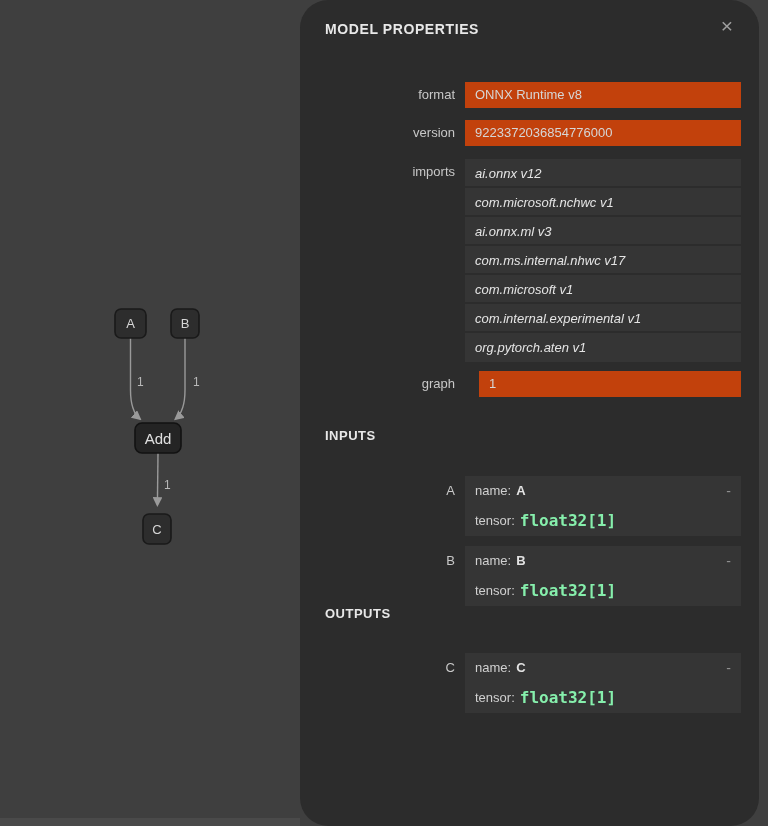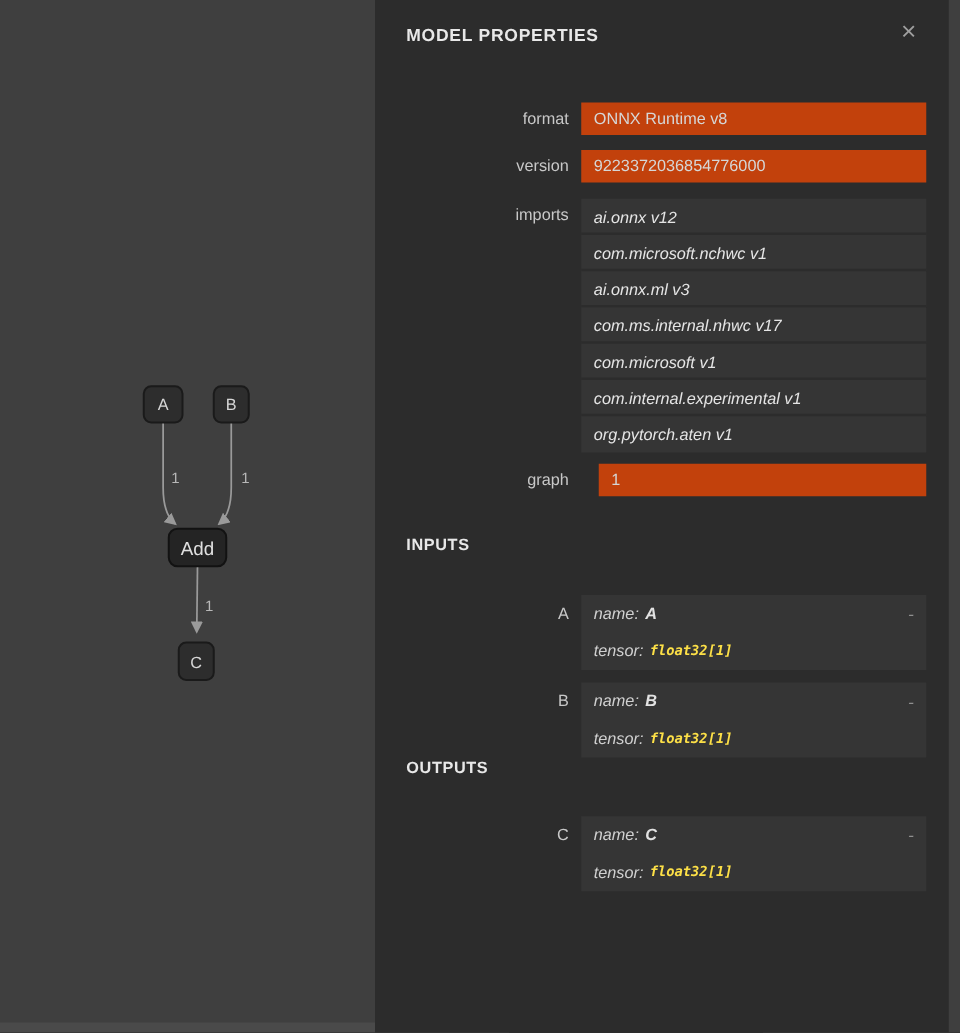--- a/index.html
+++ b/index.html
@@ -12,21 +12,21 @@
   .canvas svg { display:block; }
   .node-rect { fill:#2d2d2d; stroke:#1a1a1a; stroke-width:1.6; }
   .node-rect.op { fill:#242424; stroke:#121212; }
   .node-text { fill:#d6d6d6; font-size:13px; font-family:"Liberation Sans", sans-serif; }
   .node-text.op { font-size:15px; fill:#e0e0e0; }
   .edge { fill:none; stroke:#9a9a9a; stroke-width:1.4; }
   .edge-label { fill:#b8b8b8; font-size:12px; font-family:"Liberation Sans", sans-serif; }
   .hscroll { position:absolute; left:0; bottom:0; width:300px; height:8px; background:#4a4a4a; }
 
   
-  .panel { position:absolute; left:300px; top:0; width:459px; height:826px; background:#2c2c2c; color:#d6d6d6; }
+  .panel { position:absolute; left:300px; top:0; width:459px; height:826px; background:#2c2c2c; color:#d6d6d6;border-radius:28px; }
   .panel-header { position:relative; padding:20px 18px 0 25px; }
   .panel-title { font-size:14px; font-weight:bold; letter-spacing:0.6px; color:#e8e8e8; }
   .close-btn { position:absolute; top:14px; right:20px; width:24px; height:24px; border:none;
                background:transparent; color:#9f9f9f; font-size:21px; line-height:24px;
                text-align:center; cursor:pointer; font-family:"Liberation Sans", sans-serif; }
 
   .props { padding:0 18px 0 25px; margin-top:44px; }
   .row { display:flex; align-items:flex-start; margin-bottom:12px; }
   .row-label { width:130px; margin-right:10px; text-align:right; color:#c8c8c8;
                font-size:13px; line-height:26px; flex:none; }
@@ -43,25 +43,25 @@
   .section-title { font-size:13px; font-weight:bold; letter-spacing:0.5px; color:#e8e8e8; line-height:16px; }
   .inputs-title { margin-top:31px; margin-bottom:32px; }
   .outputs-title { margin-bottom:31px; }
 
   .item-row { display:flex; align-items:flex-start; }
   .item-row.gap { margin-bottom:10px; }
   .item-label { width:130px; margin-right:10px; text-align:right; color:#c8c8c8;
                 font-size:13px; line-height:30px; flex:none; }
   .item-box { flex:1; min-width:0; background:#353535; }
   .item-line { height:30px; line-height:30px; padding:0 10px; font-size:13px; color:#d6d6d6;
-               display:flex; align-items:flex-end; white-space:nowrap;font-style:italic; }
+               display:flex; align-items:flex-end; white-space:nowrap; }
   .item-line .key { color:#d0d0d0; }
   .item-line .val-bold { font-weight:bold; margin-left:5px; color:#e2e2e2; }
   .item-line .val-mono { font-family:"DejaVu Sans Mono", monospace; font-weight:bold;
-                         font-size:11px; margin-left:5px; color:#fde047; }
+                         font-size:16px; margin-left:5px; color:#86efac; }
   .collapse { margin-left:auto; color:#8f8f8f; font-size:14px; cursor:pointer; }
 </style>
 </head>
 <body>
 
 <div class="app">
 
   <div class="canvas">
     <svg width="300" height="826" viewBox="0 0 300 826">
       <defs>

